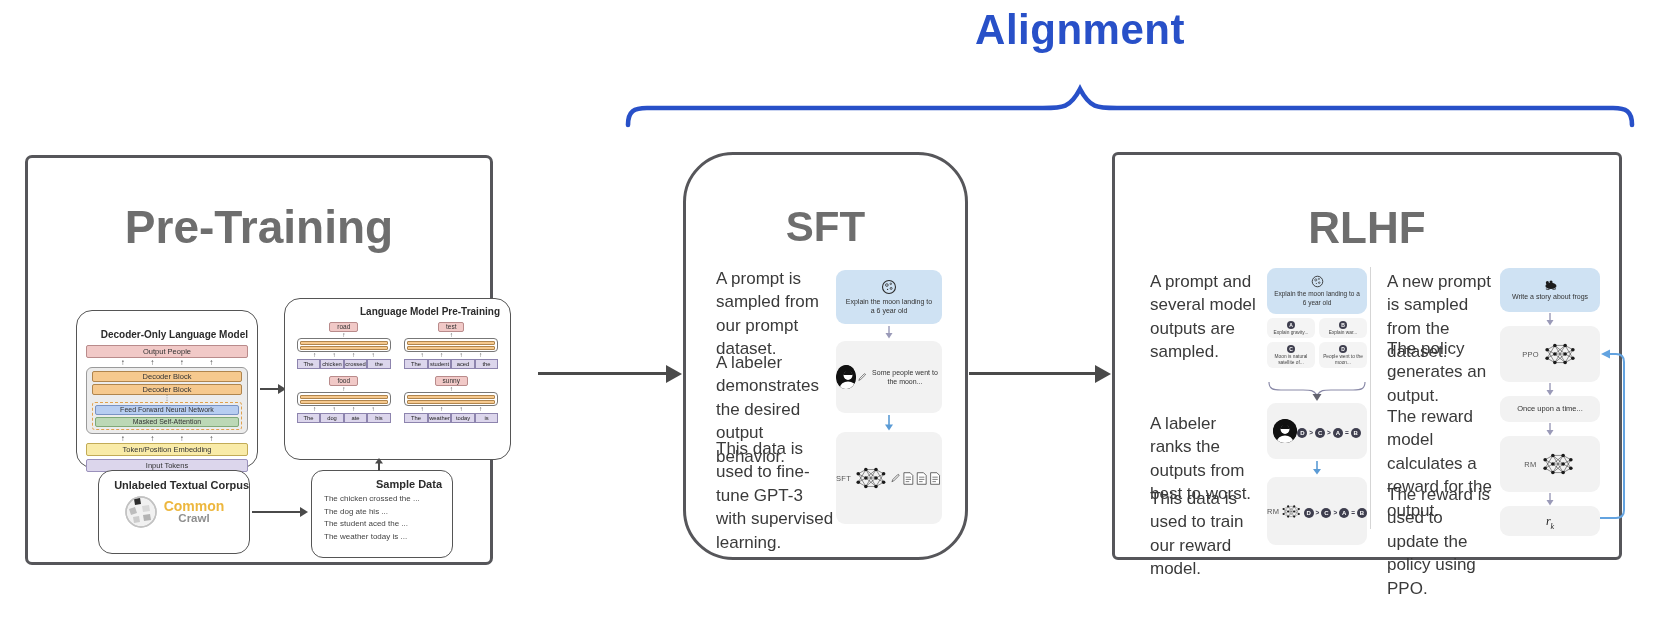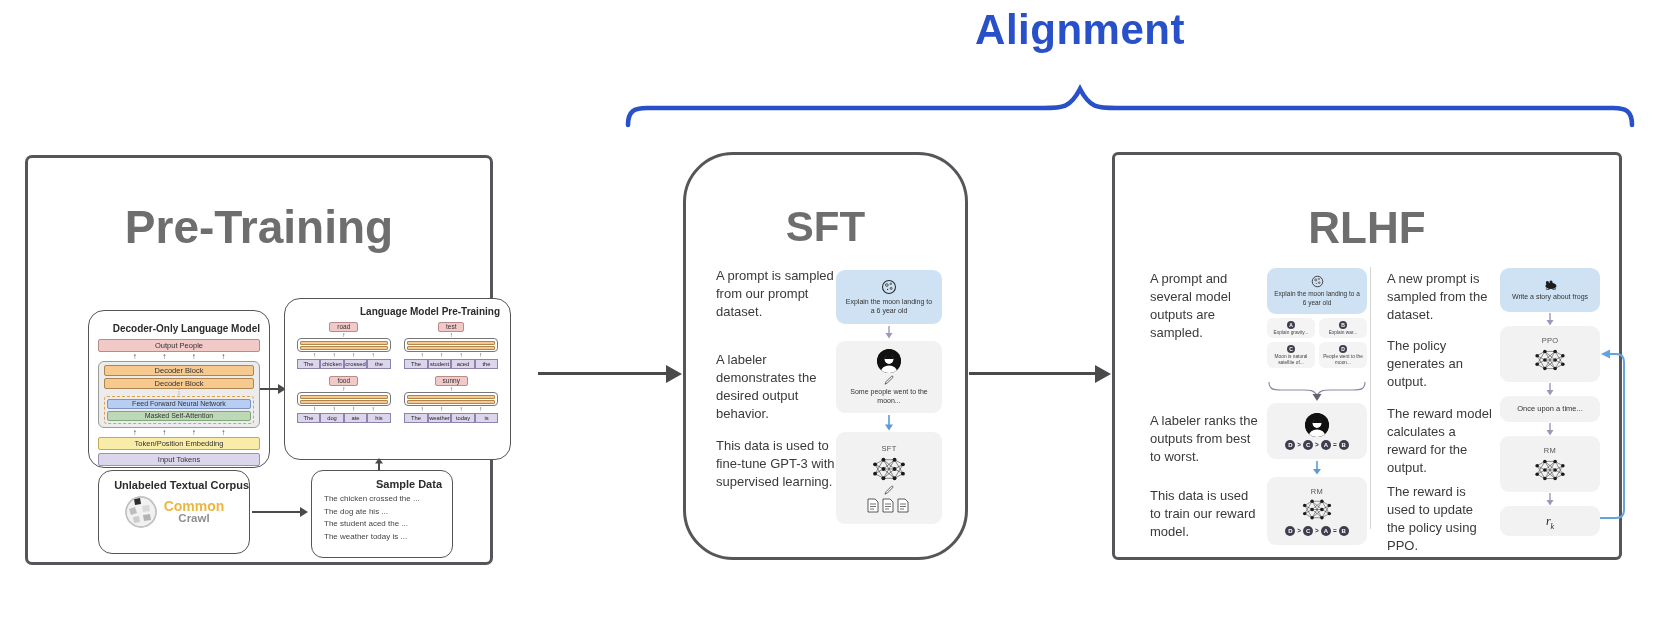--- a/index.html
+++ b/index.html
@@ -25,21 +25,21 @@
   .harrow { position:absolute; height:3px; background:#4a4a4a; }
   .harrow::after { content:''; position:absolute; right:-16px; top:-7.5px;
     border-left:16px solid #4a4a4a; border-top:9px solid transparent; border-bottom:9px solid transparent; }
   .harrow-sm { position:absolute; height:2px; background:#4a4a4a; }
   .harrow-sm::after { content:''; position:absolute; right:-8px; top:-4px;
     border-left:8px solid #4a4a4a; border-top:5px solid transparent; border-bottom:5px solid transparent; }
 
   
   .sub-box { position:absolute; border:1.5px solid #555; border-radius:16px; background:#fff; }
   .sub-title { text-align:right; font-weight:bold; color:#2b2b2b; }
-  .dec-box { left:60px; top:152px; width:182px; height:158px; padding:12px 9px; }
+  .dec-box { left:48px; top:152px; width:182px; height:158px; padding:18px 9px; }
   .dec-box .sub-title { font-size:10px; margin-bottom:5px; }
   .bar { border:1px solid; border-radius:2px; text-align:center; font-size:7.5px; color:#333;
     height:13px; line-height:11px; }
   .bar-pink   { background:#f1c9c7; border-color:#b98b8b; }
   .bar-orange { background:#f6c98e; border-color:#b0854d; height:11px; line-height:9px; }
   .bar-blue   { background:#b7cdf1; border-color:#7a93c4; height:10px; line-height:8px; font-size:7px;}
   .bar-green  { background:#bcd8b6; border-color:#7ea878; height:10px; line-height:8px; font-size:7px;}
   .bar-yellow { background:#f9eba8; border-color:#c2ab56; }
   .bar-lav    { background:#dcd6ec; border-color:#9a91bb; }
   .ua-row { display:flex; justify-content:space-around; padding:0 22px; height:9px; }
@@ -70,25 +70,25 @@
   .cc-top { font-size:14px; font-weight:bold; color:#edb73e; line-height:13px; }
   .cc-bot { font-size:11.5px; font-weight:bold; color:#8f8f8f; line-height:11px; text-align:center; }
 
   .sample-box { left:283px; top:312px; width:142px; height:88px; border-radius:12px; padding:7px 10px 0 12px; }
   .sample-box .sub-title { font-size:11px; margin-bottom:3px; }
   .sample-line { font-size:8px; color:#444; line-height:12.5px; }
 
   .varrow-up { position:absolute; }
 
   
-  .step-text { position:absolute; font-size:13px; color:#3a3a3a; line-height:1.38; }
+  .step-text { position:absolute; font-size:17px; color:#3a3a3a; line-height:1.38; }
   .prompt-card { position:absolute; background:#cfe2f3; border-radius:9px; display:flex;
     flex-direction:column; align-items:center; justify-content:center; gap:2px; }
   .panel-card { position:absolute; background:#f2f2f2; border-radius:9px; display:flex;
-    flex-direction:column; align-items:center; justify-content:center; }
+    flex-direction:row; align-items:center; justify-content:center; }
   .card-small-text { font-size:7px; color:#333; text-align:center; line-height:1.3; }
   .card-label { font-size:7.5px; color:#555; letter-spacing:.3px; }
   .dn-arrow { position:absolute; }
   .rank-row { display:flex; align-items:center; gap:2px; margin-top:3px; }
   .rank-dot { width:10px; height:10px; border-radius:50%; background:#3e3e4e; color:#fff;
     font-size:6px; font-weight:bold; display:flex; align-items:center; justify-content:center; }
   .rank-sep { font-size:6.5px; font-weight:bold; color:#3e3e4e; }
   .avatar-wrap { width:24px; height:24px; border-radius:50%; overflow:hidden; background:#111; }
 
   

